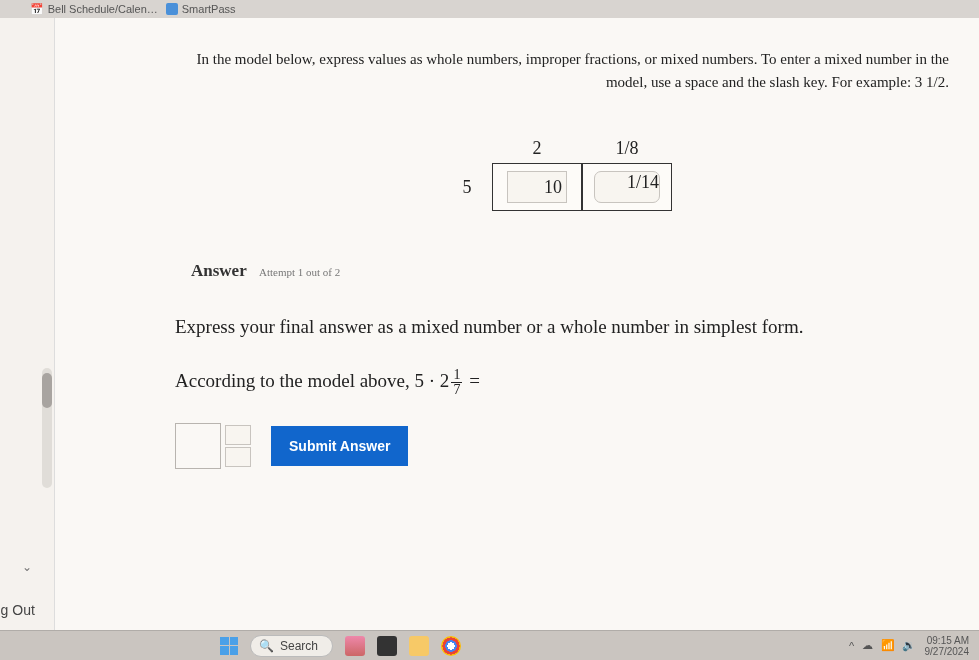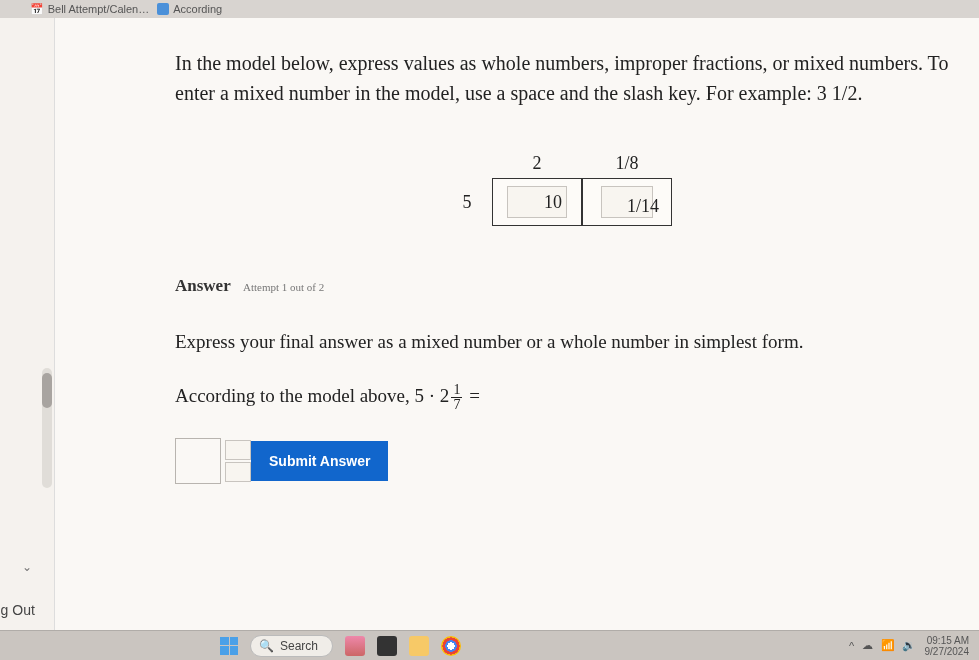--- a/index.html
+++ b/index.html
@@ -69,24 +69,25 @@
     color: #444;
   }
   .content {
     flex: 1;
     background: #faf8f5;
     padding: 30px 30px 0 120px;
     color: #333;
     overflow: hidden;
   }
   .instructions {
-    font-size: 20px;
+    font-size: 15px;
     line-height: 1.5;
     color: #222;
     margin-bottom: 40px;
+    text-align: right;
   }
   .model-wrap {
     display: flex;
     justify-content: center;
     margin-bottom: 50px;
   }
   .model {
     display: grid;
     grid-template-columns: 40px 90px 90px;
     grid-template-rows: 30px 48px;
@@ -109,21 +110,21 @@
     width: 60px;
     height: 32px;
     border: 1px solid #c8c4bf;
     background: #f8f5f0;
     padding-left: 32px;
   }
   .answer-line {
     font-size: 17px;
     margin-bottom: 35px;
   }
-  .answer-line b { font-weight: bold; }
+  .answer-line b { font-weight: bold; margin-left: 16px; }
   .attempt { color: #777; font-size: 11px; margin-left: 8px; }
   .prompt1 {
     font-size: 19px;
     color: #222;
     margin-bottom: 30px;
   }
   .prompt2 {
     font-size: 19px;
     color: #222;
     margin-bottom: 26px;
@@ -135,20 +136,21 @@
     font-size: 14px;
     line-height: 1;
     vertical-align: middle;
     margin: 0 2px;
   }
   .frac .num { border-bottom: 1.2px solid #222; padding: 0 2px; }
   .frac .den { padding: 0 2px; }
   .answer-row {
     display: flex;
     align-items: center;
+    gap: 20px;
   }
   .mixed-input {
     display: flex;
     align-items: center;
     gap: 4px;
   }
   .whole-box {
     width: 46px;
     height: 46px;
     border: 1.5px solid #b8b4af;
@@ -221,25 +223,25 @@
     color: #555;
   }
   .clock { text-align: right; line-height: 1.1; font-size: 10px; }
 </style>
 </head>
 <body>
 
 <div class="browser-tabs">
   <div class="tab">
     <span>📅</span>
-    <span>Bell Attempt/Calen…</span>
+    <span>Bell Schedule/Calen…</span>
   </div>
   <div class="tab">
     <span class="tab-icon-blue"></span>
-    <span>According</span>
+    <span>SmartPass</span>
   </div>
 </div>
 
 <div class="main-layout">
   <div class="sidebar">
     <div class="scrollbar-track">
       <div class="scrollbar-thumb"></div>
     </div>
     <div class="chevron-down">⌄</div>
     <div class="logout">Log Out</div>
@@ -253,21 +255,21 @@
         <div></div>
         <div class="m-header">2</div>
         <div class="m-header">1/8</div>
         <div class="m-side">5</div>
         <div class="m-cell left">
           <div class="m-input-box" style="display:flex;align-items:center;justify-content:center;">
             <span>10</span>
           </div>
         </div>
         <div class="m-cell">
-          <div class="m-input-box" style="display:flex;align-items:flex-end;justify-content:center;width:52px;">
+          <div class="m-input-box" style="display:flex;align-items:flex-start;justify-content:center;width:66px;border-radius:7px;">
             <span>1/14</span>
           </div>
         </div>
       </div>
     </div>
 
     <p class="answer-line">
       <b>Answer</b>
       <span class="attempt">Attempt 1 out of 2</span>
     </p>

